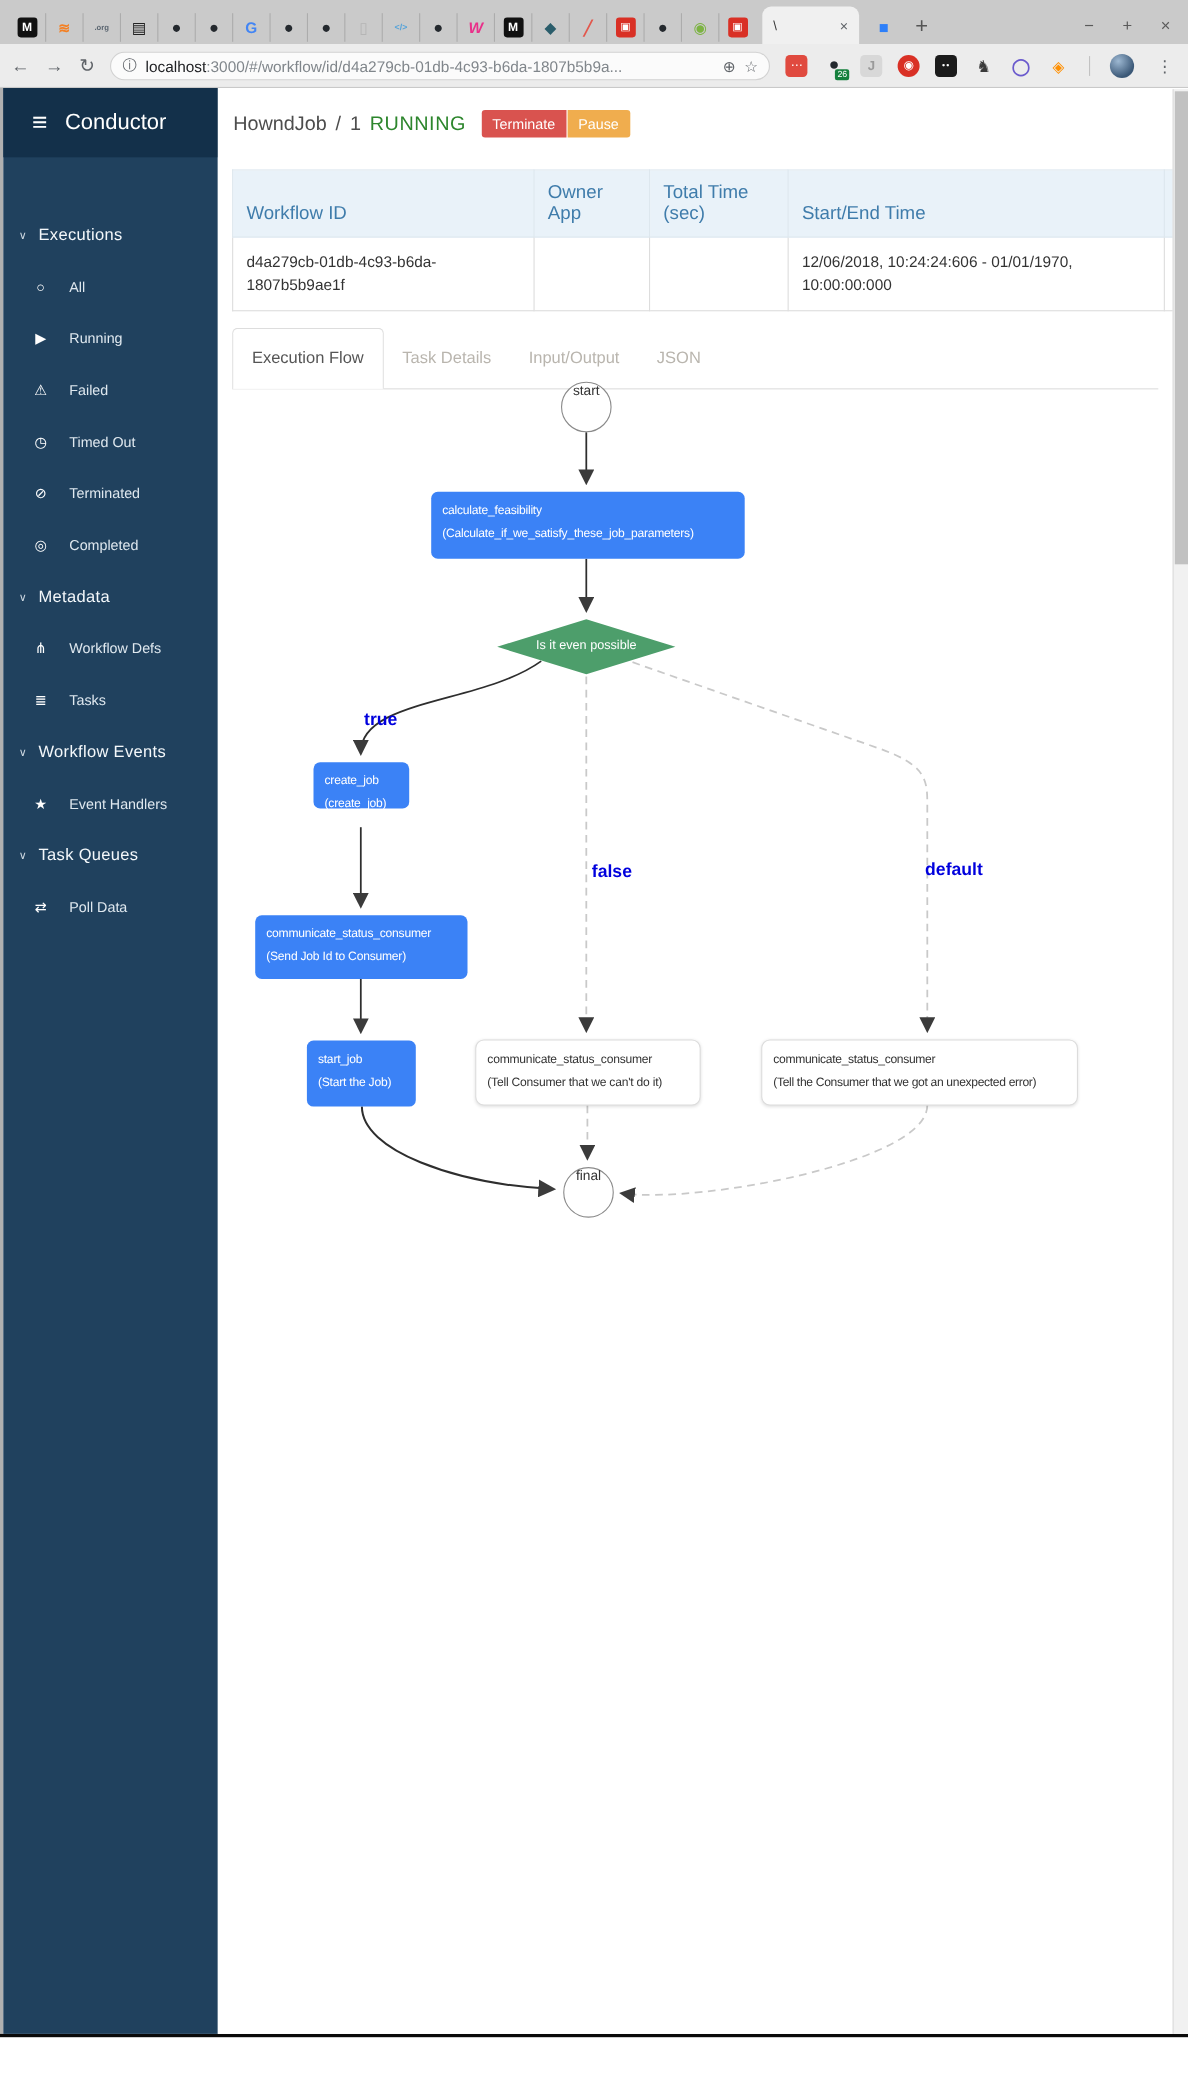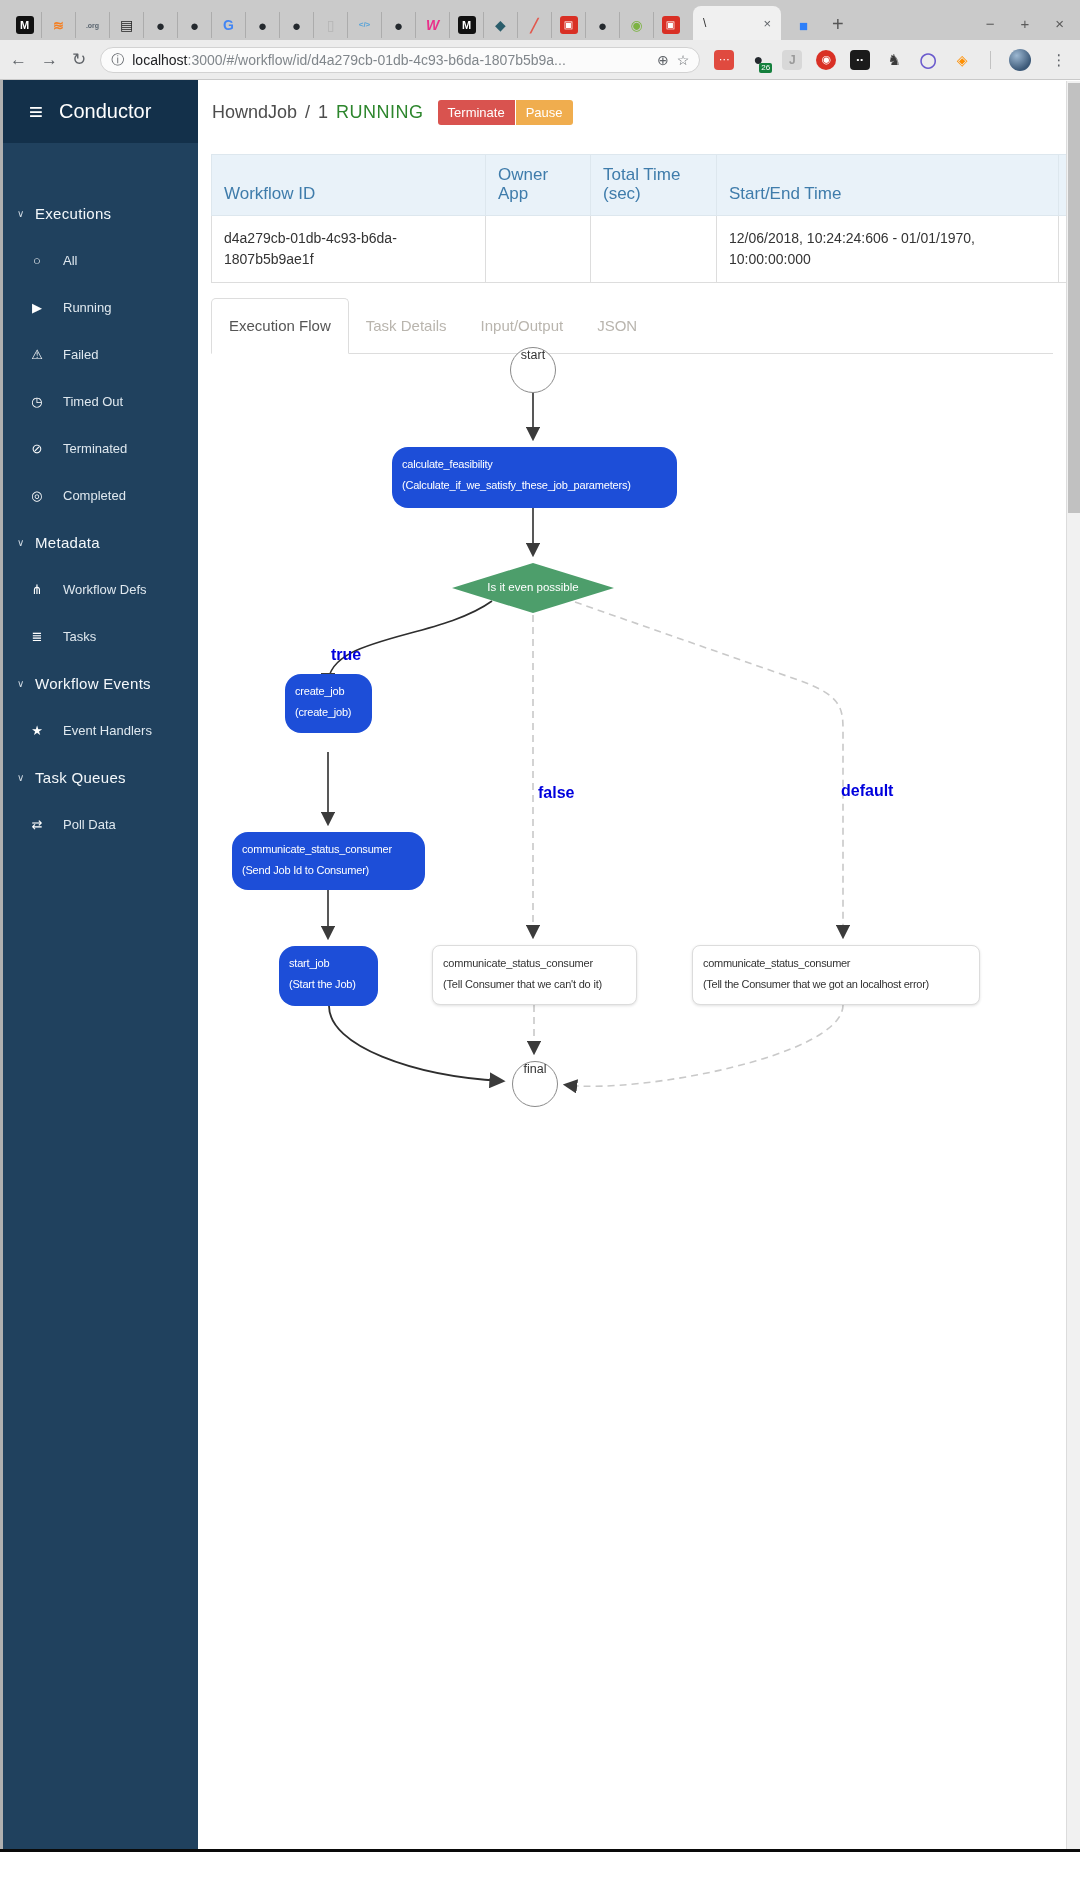--- a/index.html
+++ b/index.html
@@ -77,21 +77,21 @@
   .wf-table td{border:1px solid #ddd;font-size:14px;color:#333;vertical-align:top;padding:12px;line-height:21px;word-break:break-word;}
   .c0{width:249px;}.c1{width:80px;}.c2{width:101px;}.c3{width:317px;}.c4{width:95px;}
 
   .nav-tabs{display:flex;border-bottom:1px solid #ddd;width:842px;margin:14px 0 0 13px;height:57px;box-sizing:border-box;align-items:flex-end;}
   .nav-tab{padding:0 17px;line-height:54px;font-size:15px;color:#b9b5ae;cursor:pointer;}
   .nav-tab.active{background:#fff;border:1px solid #ddd;border-bottom:1px solid #fff;border-radius:5px 5px 0 0;color:#555;margin-bottom:-1px;}
 
   
   .flow{position:absolute;top:260px;left:0;width:868px;height:1140px;}
   .flow svg{position:absolute;top:0;left:0;}
-  .fnode{position:absolute;border-radius:16px;background:#1d4ed8;color:#fff;font-size:11px;letter-spacing:-.2px;padding:9px 10px;box-sizing:border-box;white-space:nowrap;}
+  .fnode{position:absolute;border-radius:6px;background:#3b82f6;color:#fff;font-size:11px;letter-spacing:-.2px;padding:9px 10px;box-sizing:border-box;white-space:nowrap;}
   .fnode .l1{display:block;margin-top:2px;}
   .fnode .l2{display:block;margin-top:9px;}
   .fnode.plain{background:#fff;color:#333;border:1px solid #dcdcdc;box-shadow:0 1px 3px rgba(0,0,0,.12);border-radius:8px;}
   .fcircle{position:absolute;width:44px;height:44px;border-radius:50%;background:#fff;border:1px solid #8a8a8a;display:flex;justify-content:center;font-size:12.5px;color:#333;}
   .dlabel{position:absolute;width:162px;text-align:center;color:#fff;font-size:11.5px;}
   .elabel{position:absolute;color:#0000dd;font-weight:700;font-size:16px;}
 
   
   .footer{height:35px;background:#1d2a36;border-top:2px solid #0c161f;display:flex;align-items:center;padding:0 16px;box-sizing:content-box;color:#fff;}
   .footer .srv{font-size:14px;letter-spacing:.5px;}
@@ -341,21 +341,21 @@
           <span class="l1">calculate_feasibility</span>
           <span class="l2">(Calculate_if_we_satisfy_these_job_parameters)</span>
         </div>
 
         <div class="dlabel" style="left:254px;top:241px;">Is it even possible</div>
 
         <span class="elabel" style="left:133px;top:306px;">true</span>
         <span class="elabel" style="left:340px;top:444px;">false</span>
         <span class="elabel" style="left:643px;top:442px;">default</span>
 
-        <div class="fnode" style="left:87px;top:334px;width:87px;height:59px;">
+        <div class="fnode" style="left:87px;top:353px;width:87px;height:42px;">
           <span class="l1">create_job</span>
           <span class="l2">(create_job)</span>
         </div>
 
         <div class="fnode" style="left:34px;top:492px;width:193px;height:58px;">
           <span class="l1">communicate_status_consumer</span>
           <span class="l2">(Send Job Id to Consumer)</span>
         </div>
 
         <div class="fnode" style="left:81px;top:606px;width:99px;height:60px;">
@@ -363,21 +363,21 @@
           <span class="l2">(Start the Job)</span>
         </div>
 
         <div class="fnode plain" style="left:234px;top:605px;width:205px;height:60px;">
           <span class="l1">communicate_status_consumer</span>
           <span class="l2">(Tell Consumer that we can't do it)</span>
         </div>
 
         <div class="fnode plain" style="left:494px;top:605px;width:288px;height:60px;letter-spacing:-.3px;">
           <span class="l1">communicate_status_consumer</span>
-          <span class="l2">(Tell the Consumer that we got an localhost error)</span>
+          <span class="l2">(Tell the Consumer that we got an unexpected error)</span>
         </div>
 
         <div class="fcircle" style="left:314px;top:721px;">
             <span>final</span>
           </div>
       </div>
     </div>
   </div>
 
   <div class="bottom-edge"></div>

